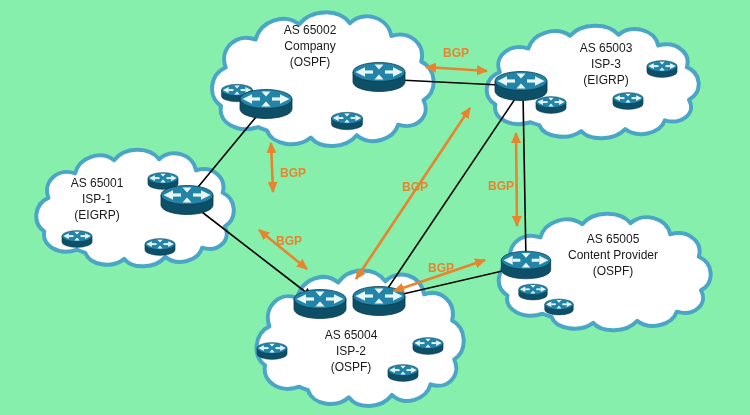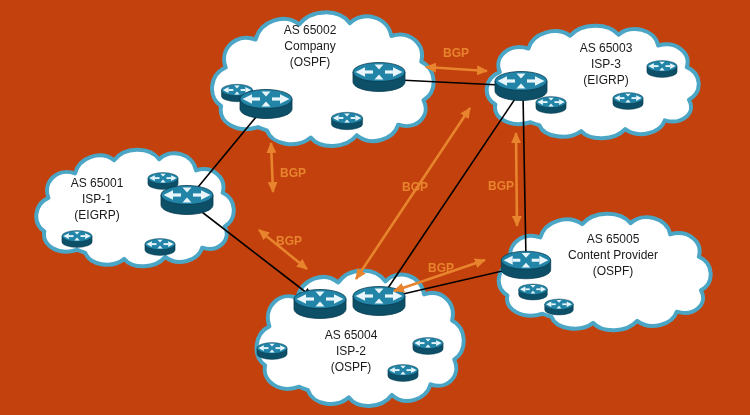--- a/index.html
+++ b/index.html
@@ -1,18 +1,18 @@
 <!DOCTYPE html>
 <html><head>
 <meta charset="utf-8">
 <style>
   html, body { margin: 0; padding: 0; background: #ffffff; }
   .stage {
     width: 750px; height: 415px; position: relative;
-    background: #c2410c; overflow: hidden;
+    background: #86efac; overflow: hidden;
     font-family: "Liberation Sans", sans-serif;
   }
   svg { display: block; }
   .as-label {
     font-family: "Liberation Sans", sans-serif;
     font-size: 12px; fill: #1a1a1a;
   }
   .bgp-label {
     font-family: "Liberation Sans", sans-serif;
     font-size: 12px; font-weight: bold; fill: #e8832e;

